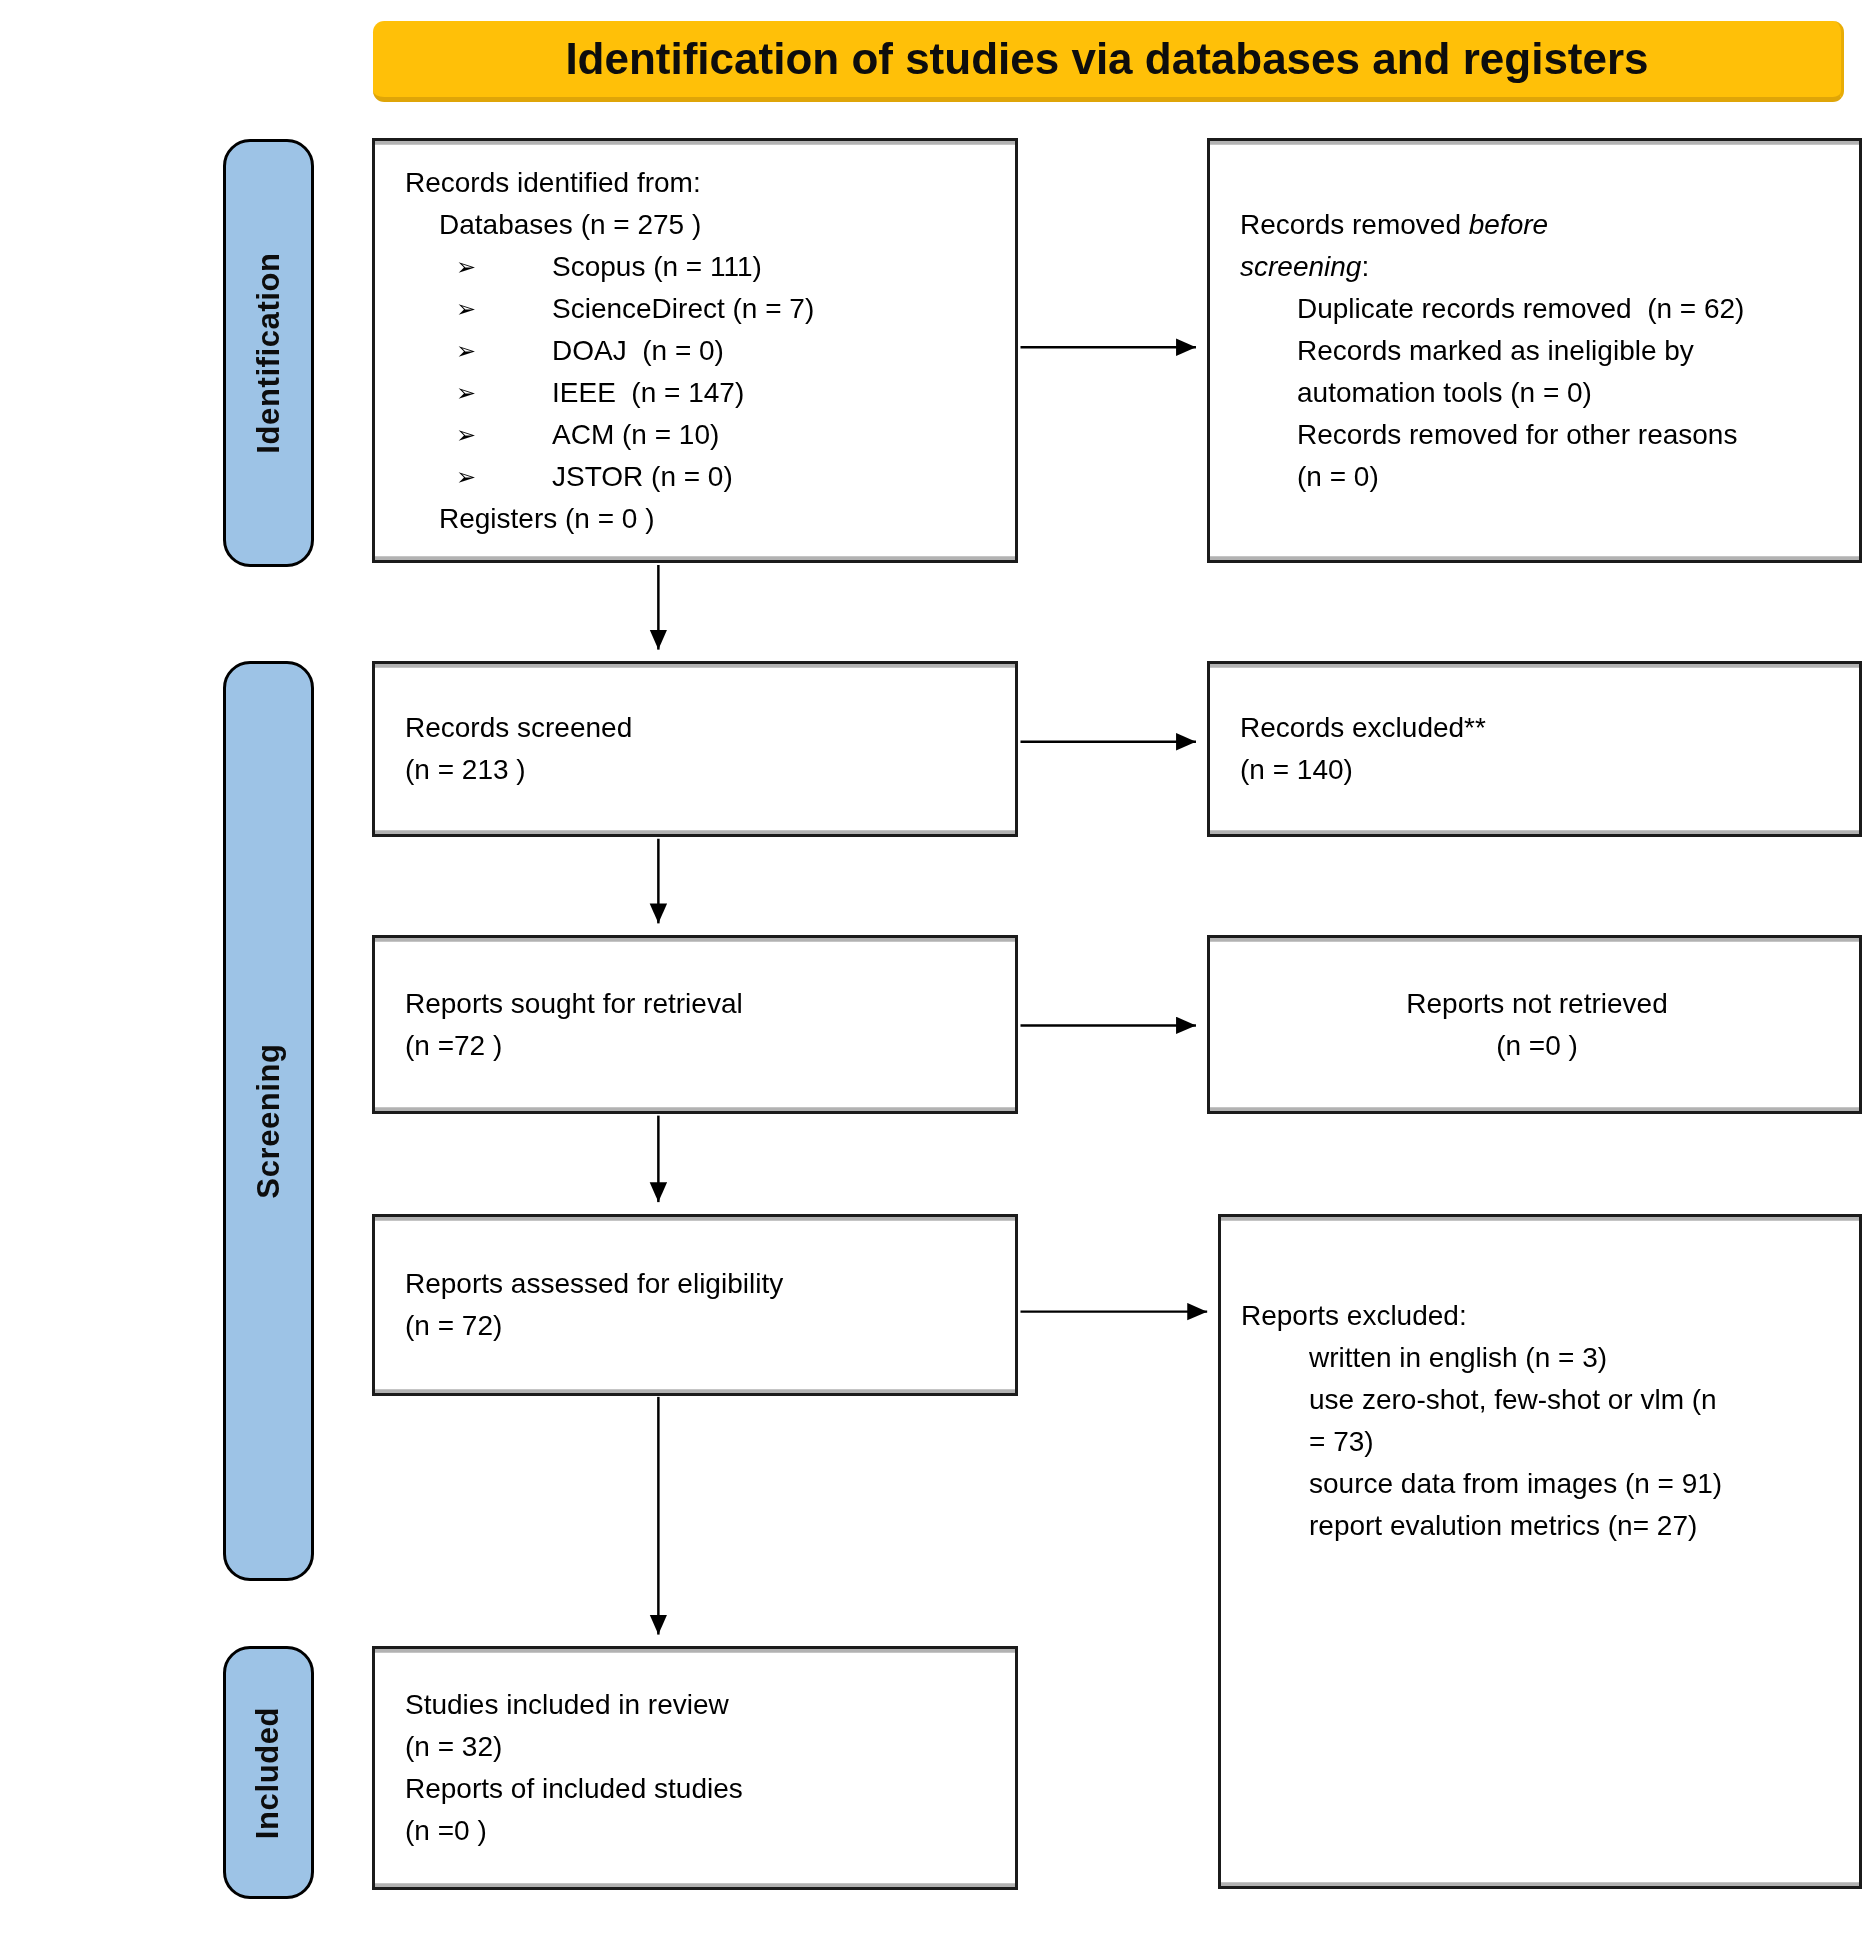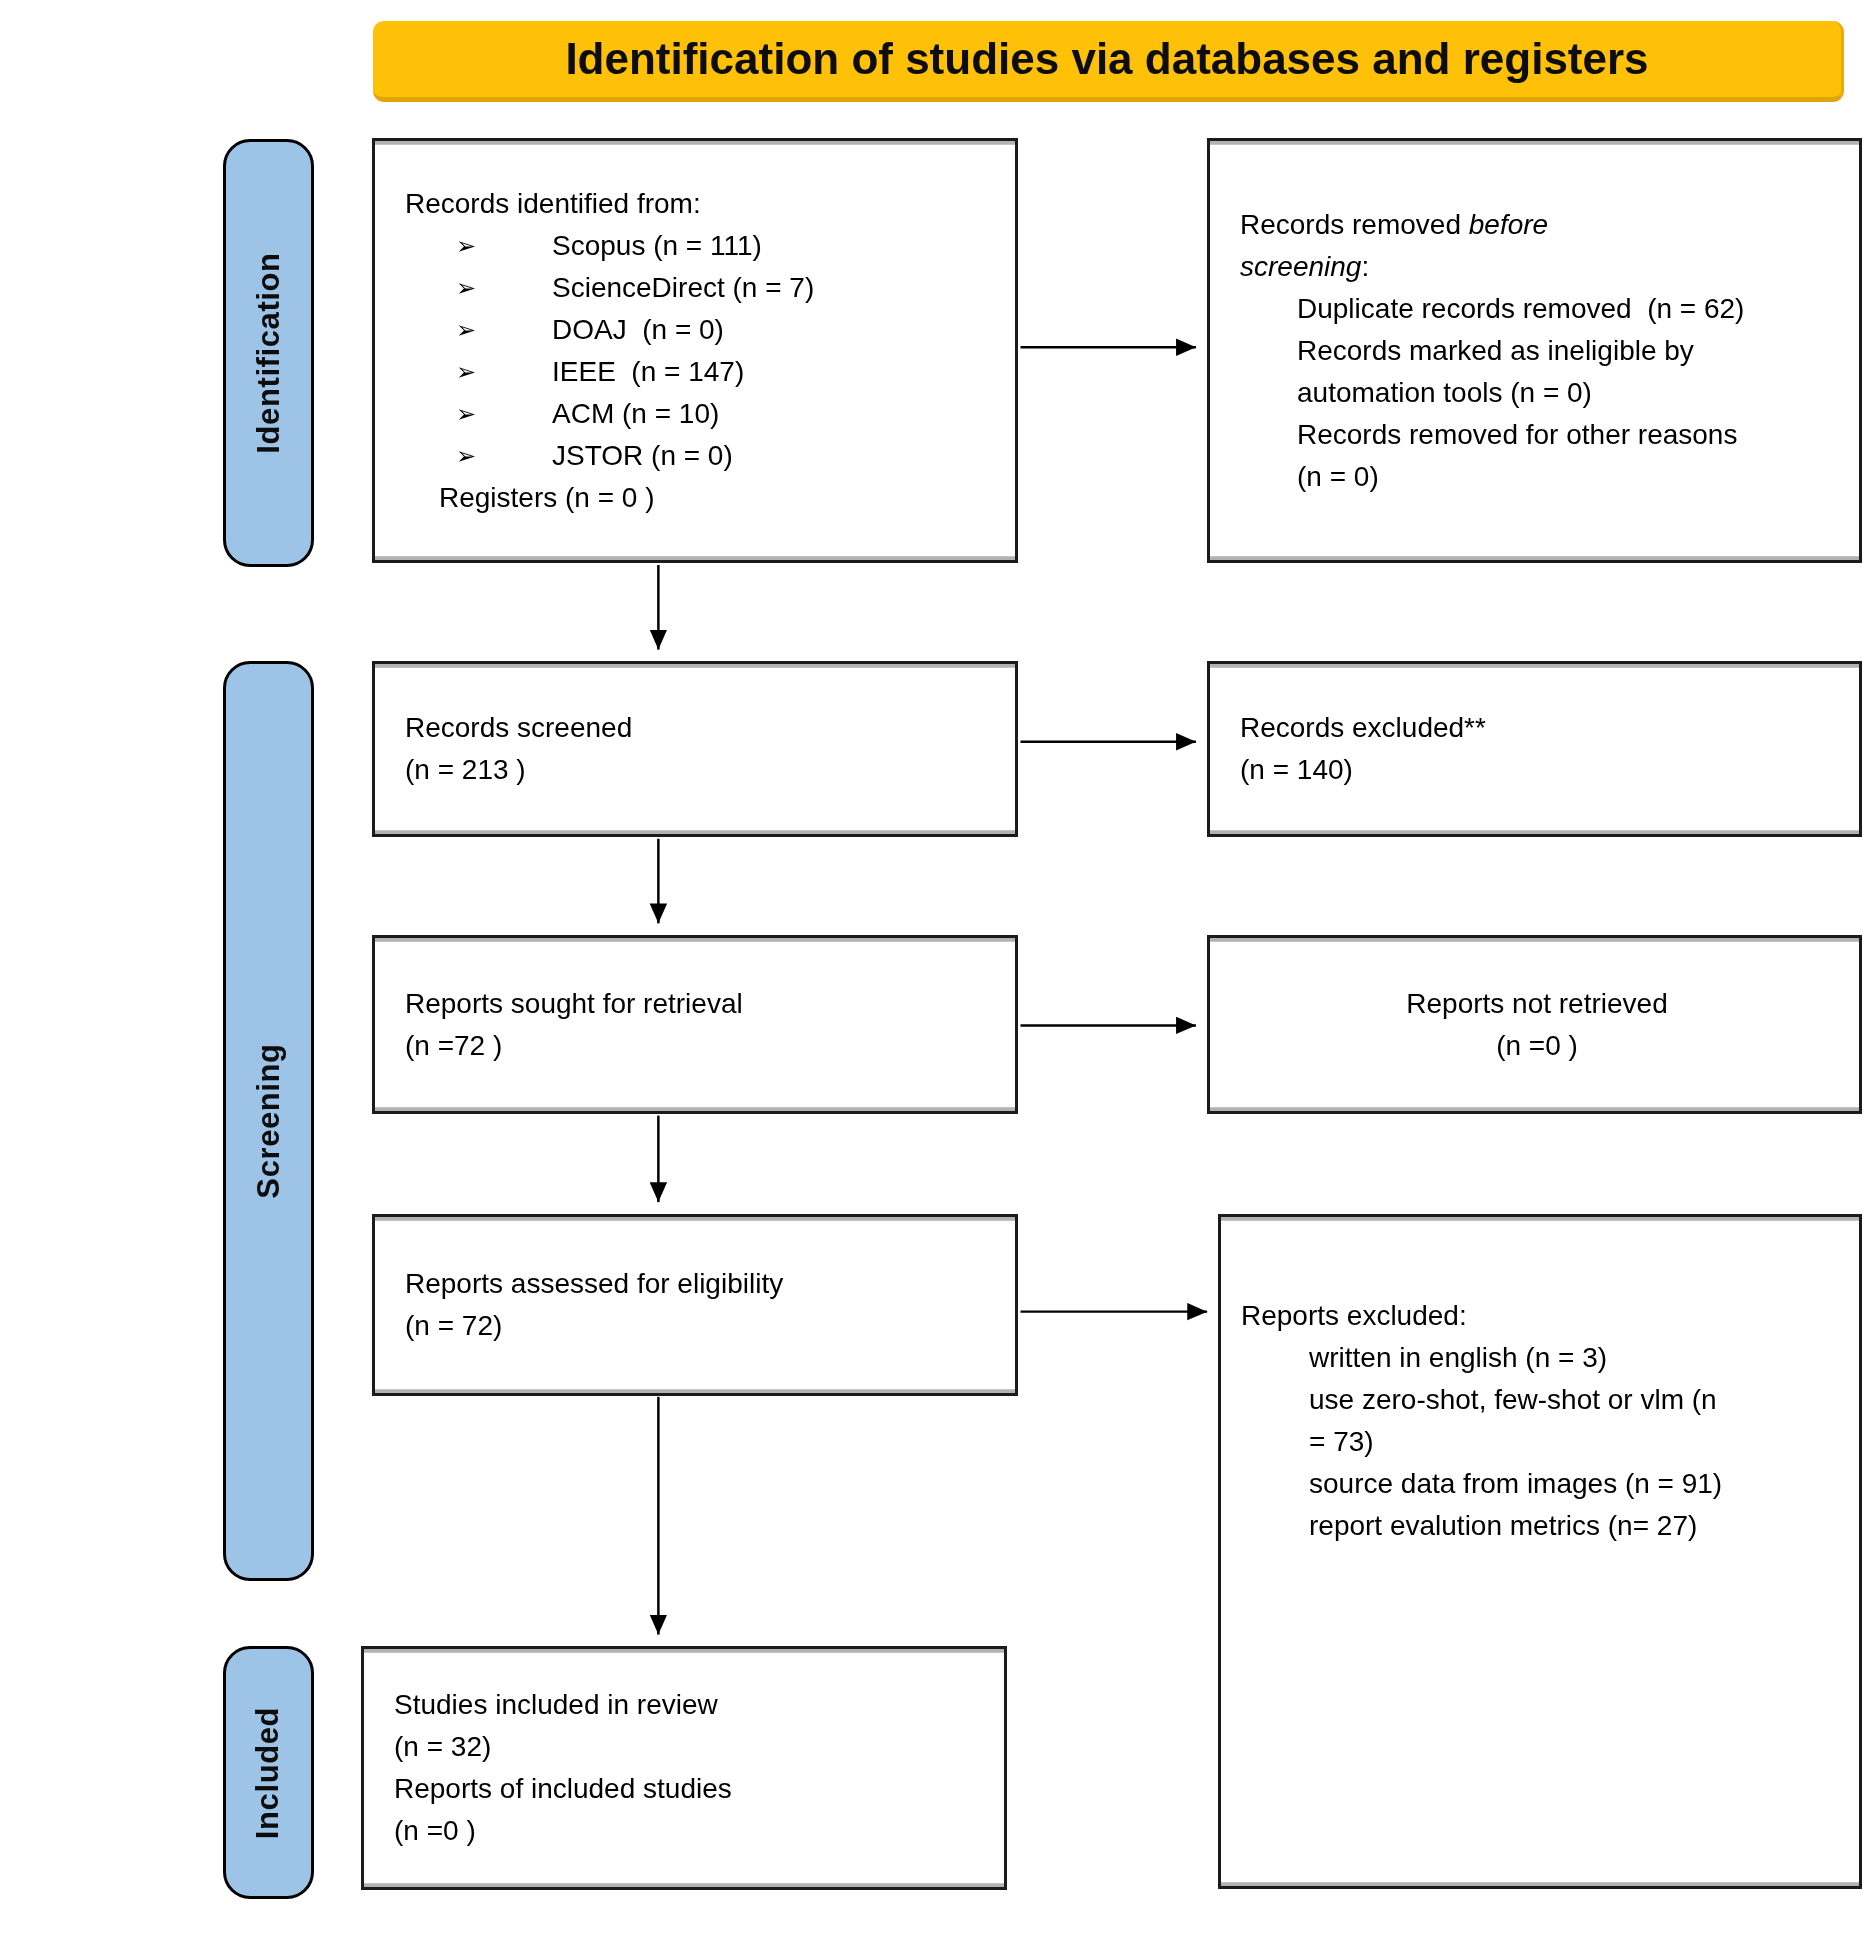--- a/index.html
+++ b/index.html
@@ -67,20 +67,21 @@
   </div>
   <div class="stage" style="top:661px;height:920px;">
     <span class="vtext">Screening</span>
   </div>
   <div class="stage" style="top:1646px;height:253px;">
     <span class="vtext">Included</span>
   </div>
 
   <div class="box pad-a" style="left:372px;top:138px;width:646px;height:425px;">
     <div class="line">Records identified from:</div>
+    <div class="line l1">Databases (n = 275 )</div>
     <div class="bullet-row">
       <span class="glyph">➢</span>
       <span class="line">Scopus (n = 111)</span>
     </div>
     <div class="bullet-row">
       <span class="glyph">➢</span>
       <span class="line">ScienceDirect (n = 7)</span>
     </div>
     <div class="bullet-row">
       <span class="glyph">➢</span>
@@ -134,21 +135,21 @@
   </div>
 
   <div class="box top pad-r4" style="left:1218px;top:1214px;width:644px;height:675px;padding-left:20px;">
     <div class="line">Reports excluded:</div>
     <div class="line x-item">written in english (n = 3)</div>
     <div class="line x-item narrow">use zero-shot, few-shot or vlm (n = 73)</div>
     <div class="line x-item narrow">source data from images (n = 91)</div>
     <div class="line x-item narrow">report evalution metrics (n= 27)</div>
   </div>
 
-  <div class="box pad-a" style="left:361px;top:1646px;width:646px;height:244px;justify-content:center;">
+  <div class="box pad-a" style="left:372px;top:1646px;width:646px;height:244px;justify-content:center;">
     <div class="line">Studies included in review</div>
     <div class="line">(n = 32)</div>
     <div class="line">Reports of included studies</div>
     <div class="line">(n =0 )</div>
   </div>
 
   <svg class="arrows" width="1873" height="1955" viewBox="0 0 3010 3142">
     <defs>
       <marker id="ah" markerWidth="9" markerHeight="8" refX="8" refY="3.5" orient="auto" markerUnits="strokeWidth">
         <path d="M0,0 L8,3.5 L0,7 Z" fill="#000"></path>

